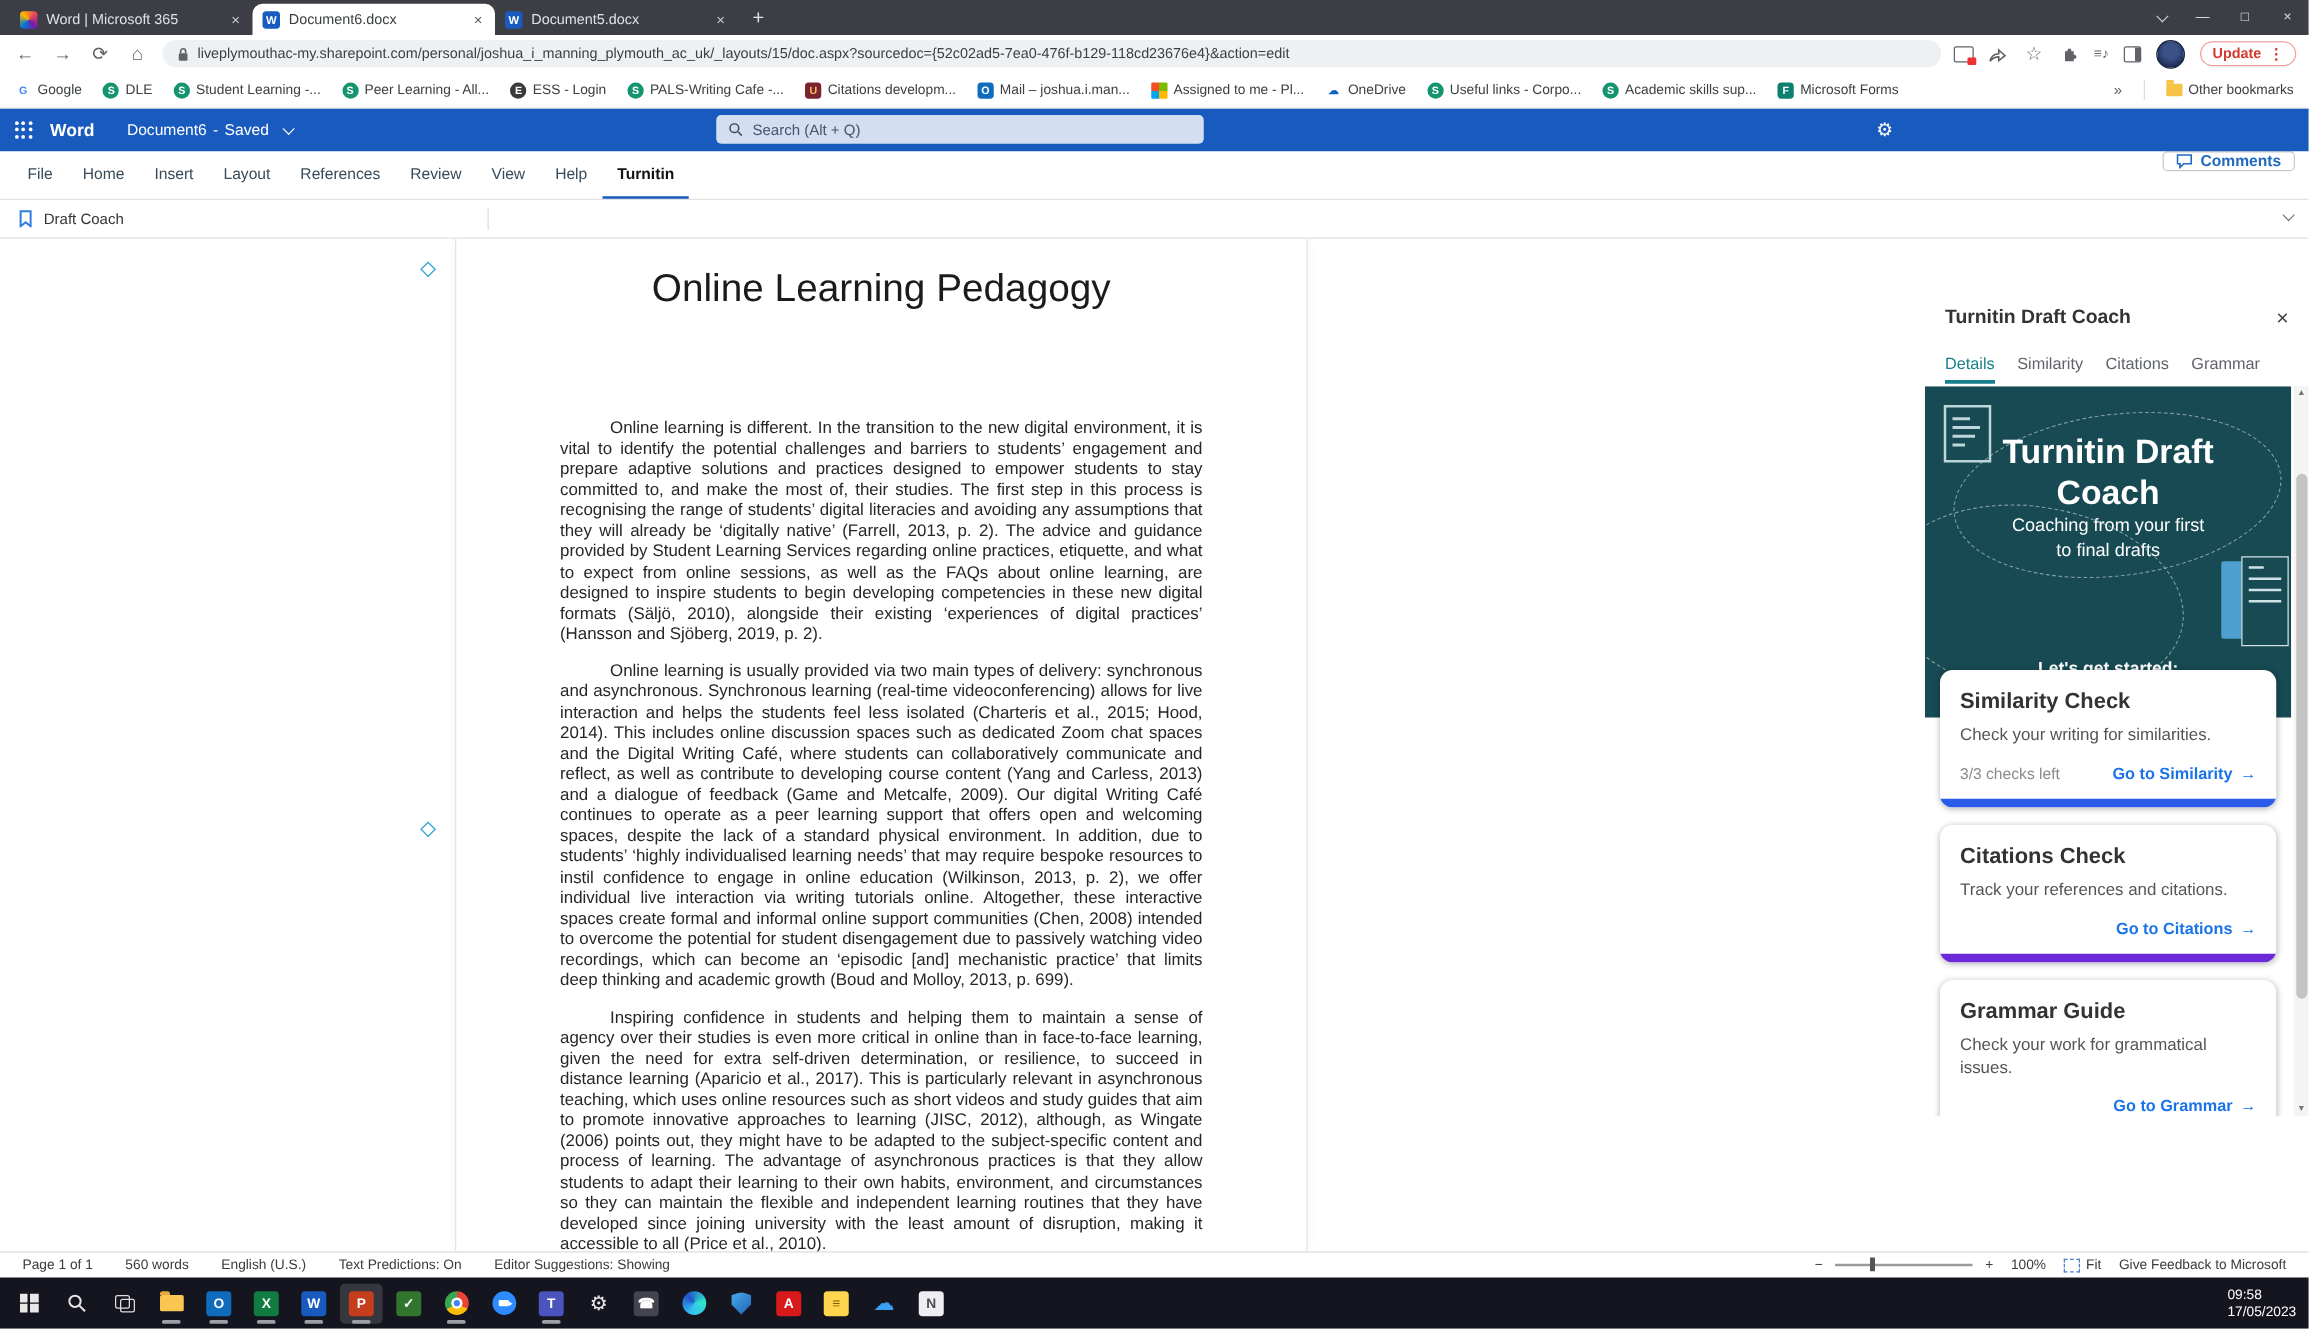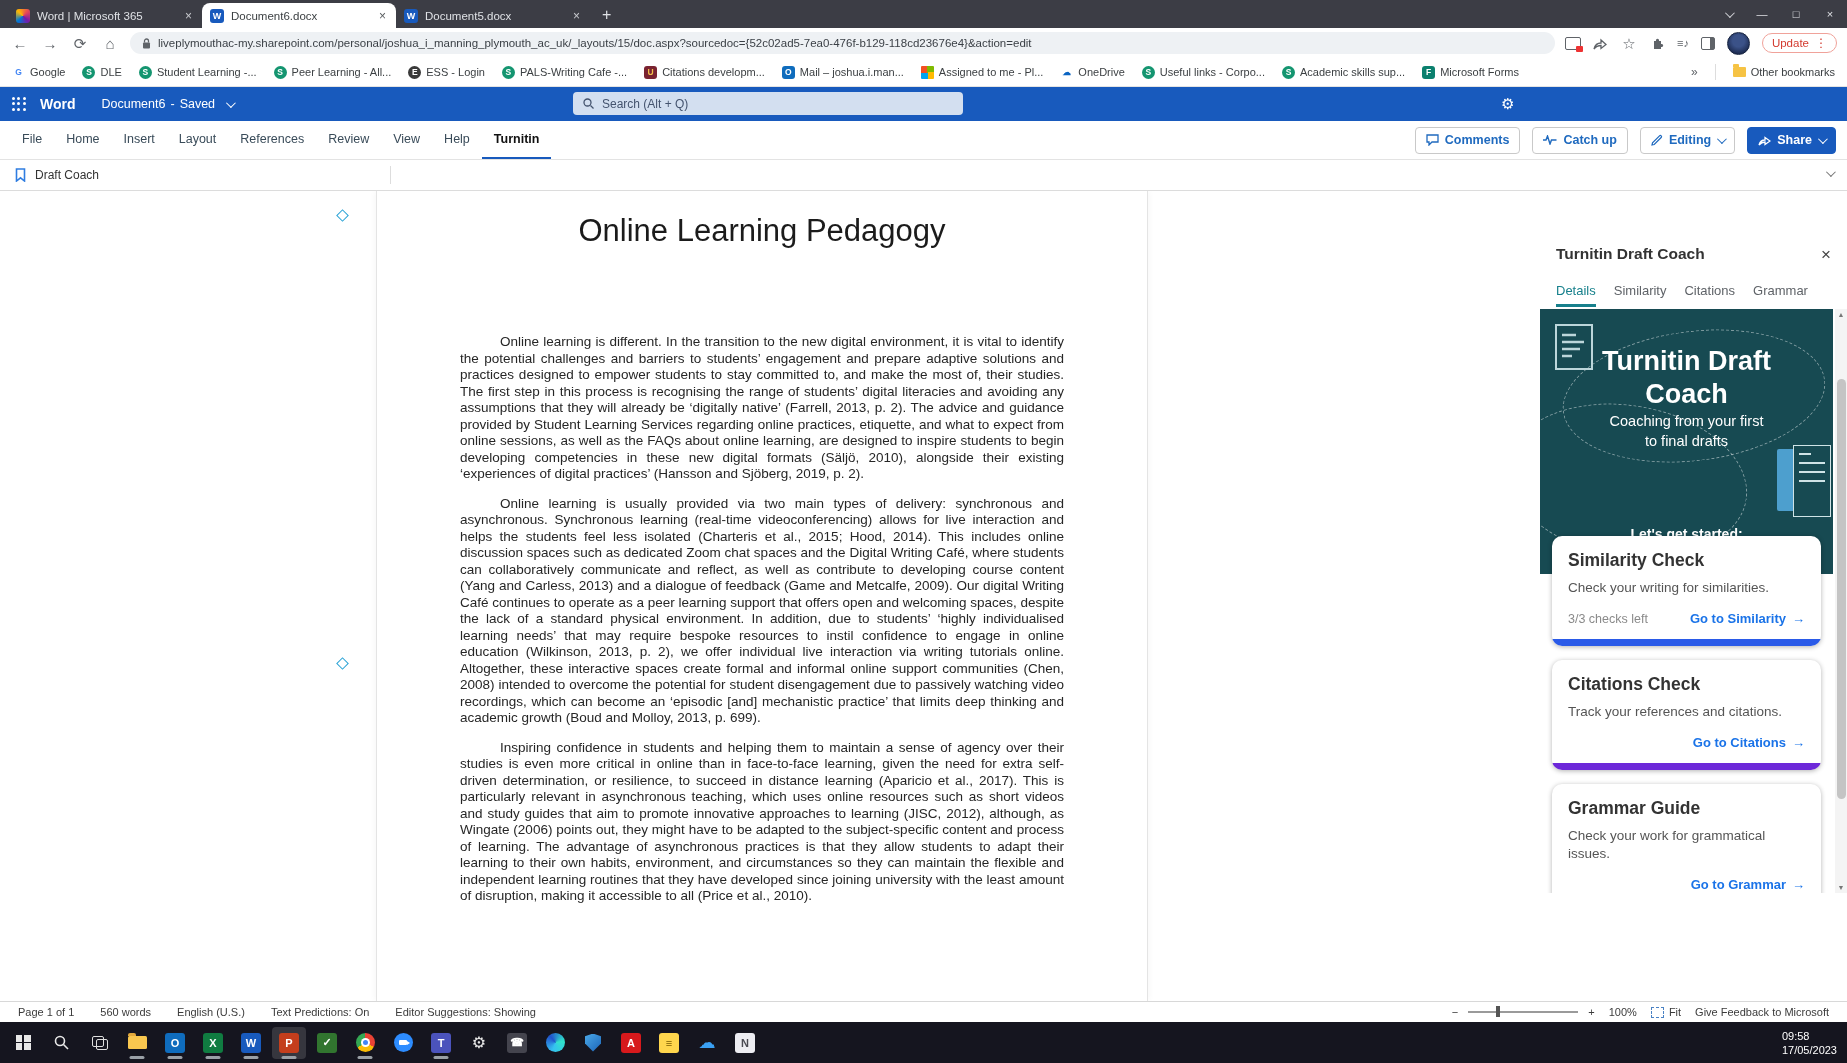--- a/index.html
+++ b/index.html
@@ -32,21 +32,21 @@
            gap:7px;padding:0 12px;font-size:11.5px;color:#3a3f45;white-space:nowrap;overflow:hidden;}
   .navright{display:flex;align-items:center;gap:12px;}
   .capico{position:relative;width:14px;height:11px;border:1.6px solid #5f6368;border-radius:2px;}
   .capico i{position:absolute;right:-3px;bottom:-3px;width:7px;height:6px;background:#e33;border-radius:1px;}
   .panelico{width:12px;height:11px;border:1.6px solid #5f6368;border-radius:2px;position:relative;}
   .panelico i{position:absolute;right:0;top:0;bottom:0;width:4px;background:#5f6368;}
   .medico{font-size:11px;color:#5f6368;font-weight:bold;}
   .avatar{width:21px;height:21px;border-radius:50%;background:radial-gradient(circle at 50% 38%,#3b5288 35%,#1d2c52 75%);
           border:1px solid #16233f;}
   .updatepill{display:flex;align-items:center;gap:6px;border:1.3px solid #f0a29a;border-radius:13px;
-              padding:2px 9px;color:#d33a2f;font-size:11.5px;font-weight:normal;}
+              padding:2px 9px;color:#d33a2f;font-size:11.5px;font-weight:bold;}
   .kebab{color:#d33a2f;font-size:12px;}
 
   
   .bookmarks{height:28px;background:#fff;border-bottom:1px solid #e4e4e4;display:flex;align-items:center;
              padding:0 12px;gap:17px;font-size:11px;color:#3c4043;flex:0 0 auto;white-space:nowrap;}
   .bm{display:flex;align-items:center;gap:5px;}
   .bmico{width:13px;height:13px;border-radius:3px;display:flex;align-items:center;justify-content:center;
          font-size:8.5px;font-weight:bold;flex:0 0 auto;}
   .bmico.round{border-radius:50%;}
   .bmico.grid{background:conic-gradient(#7fba00 0 25%,#ffb900 0 50%,#00a4ef 0 75%,#f25022 0 100%);border-radius:1px;}
@@ -65,36 +65,36 @@
   .searchpill{position:absolute;left:573px;top:5px;width:390px;height:23px;background:#d3dff0;border-radius:4px;
               display:flex;align-items:center;gap:8px;padding:0 10px;color:#44536e;font-size:12px;box-sizing:border-box;}
   .gear{position:absolute;left:1501px;top:0;height:34px;display:flex;align-items:center;font-size:15px;color:#fff;}
 
   
   .ribbon{height:38px;background:#fff;border-bottom:1px solid #e3e3e3;display:flex;align-items:stretch;
           padding:0 10px;flex:0 0 auto;}
   .rtabs{display:flex;align-items:stretch;}
   .rtab{padding:0 12px;font-size:12.5px;color:#394b59;display:flex;align-items:center;border-bottom:2.5px solid transparent;}
   .rtab.active{font-weight:bold;color:#111;border-bottom-color:#185abd;}
-  .ractions{margin-left:auto;display:flex;align-items:center;gap:12px;padding-right:1px;}
+  .ractions{margin-left:auto;display:flex;align-items:center;gap:26px;padding-right:1px;flex-direction:column;}
   .rbtn{height:25px;border:1px solid #c9c9c9;border-radius:4px;background:#fff;display:flex;align-items:center;
         gap:6px;padding:0 10px;color:#1f6abf;font-size:12.5px;font-weight:bold;}
   .rbtn.primary{background:#185abd;border-color:#185abd;color:#fff;}
 
   
   .dcrow{height:30px;background:#fff;border-bottom:1px solid #dcdcdc;display:flex;align-items:center;
          padding:0 14px;position:relative;flex:0 0 auto;}
   .dcrow .lbl{font-size:12px;color:#333;margin-left:8px;}
   .dcdiv{position:absolute;left:390px;top:6px;bottom:6px;width:1px;background:#ddd;}
   .collapse{position:absolute;right:14px;top:10px;}
 
   
   .canvas{flex:1;position:relative;background:#fff;overflow:hidden;}
-  .page{position:absolute;left:364px;top:0;bottom:0;width:772px;box-sizing:border-box;
-        border-left:1px solid #e4e4e4;border-right:1px solid #e4e4e4;box-shadow:0 0 7px rgba(0,0,0,.05);background:#fff;margin-left:12px;}
+  .page{position:absolute;left:364px;top:0;bottom:0;width:682px;box-sizing:border-box;
+        border-left:1px solid #e4e4e4;border-right:1px solid #e4e4e4;box-shadow:0 0 7px rgba(0,0,0,.05);background:#fff;}
   .doc-title{margin:22px 0 0;text-align:center;font-size:31px;font-weight:400;color:#1b1b1b;}
   .doc-body{margin-top:85px;padding:0 83px;font-size:13.5px;line-height:16.5px;color:#262626;text-align:justify;}
   .doc-body p{margin:0 0 13px;text-indent:40px;}
   .sp{text-decoration-style:wavy;text-decoration-color:#d83b01;
       text-decoration-thickness:1px;text-underline-offset:2px;}
   .marker{position:absolute;width:7px;height:7px;border:1.3px solid #2aa3d6;transform:rotate(45deg);background:#fff;}
 
   
   .tpanel{position:absolute;top:42px;right:0;width:307px;height:660px;background:#fff;}
   .tp-head{display:flex;align-items:center;padding:12px 16px 0;}

